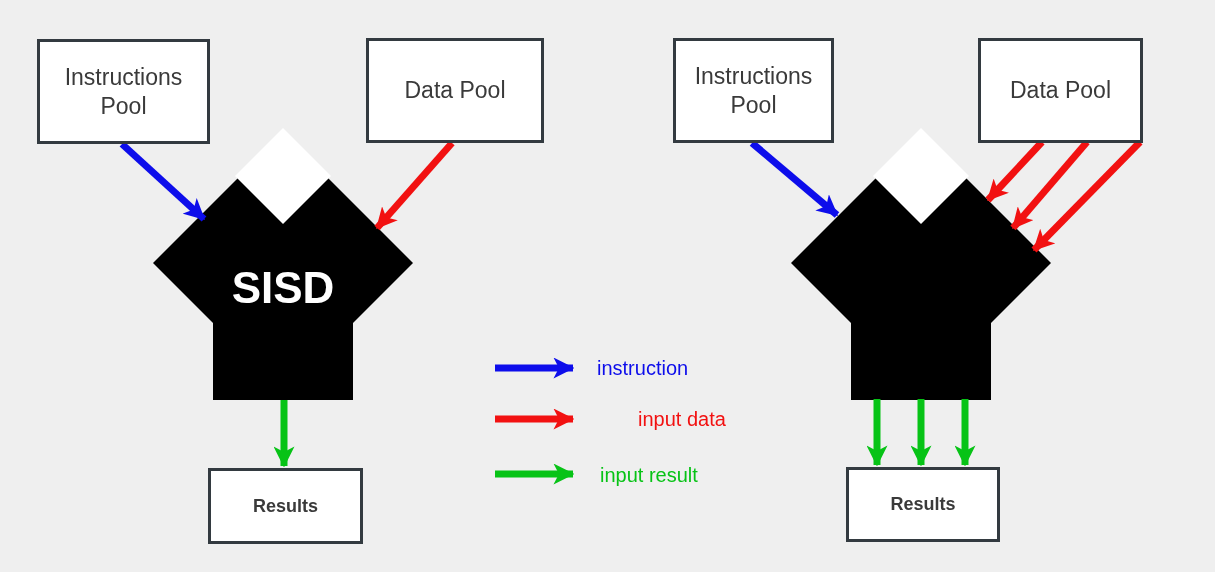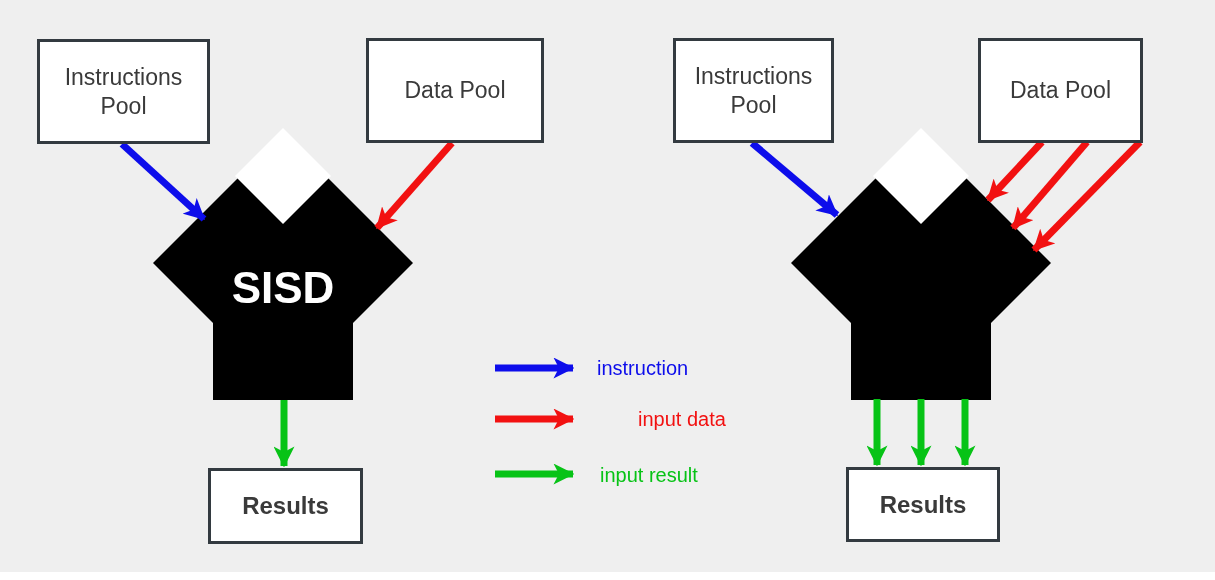--- a/index.html
+++ b/index.html
@@ -30,21 +30,21 @@
     box-sizing:border-box;
     background: var(--box-fill, #fff);
     border: 3px solid var(--box-border, #333a40);
     display:flex;
     align-items:center;
     justify-content:center;
     text-align:center;
     color: var(--label-text, #3a3a3a);
   }
   .pool-box    { font-size:23px; line-height:1.26; padding:0 8px; }
-  .results-box { font-size:24px; font-weight:bold; }
+  .results-box { font-size:18px; font-weight:bold; }
 
   #l-instr   { left:37px;  top:39px;  width:173px; height:105px; }
   #l-data    { left:366px; top:38px;  width:178px; height:105px; }
   #r-instr   { left:673px; top:38px;  width:161px; height:105px; }
   #r-data    { left:978px; top:38px;  width:165px; height:105px; }
   #l-results { left:208px; top:468px; width:155px; height:76px; }
   #r-results { left:846px; top:467px; width:154px; height:75px; }
 
   
   .proc-title {

